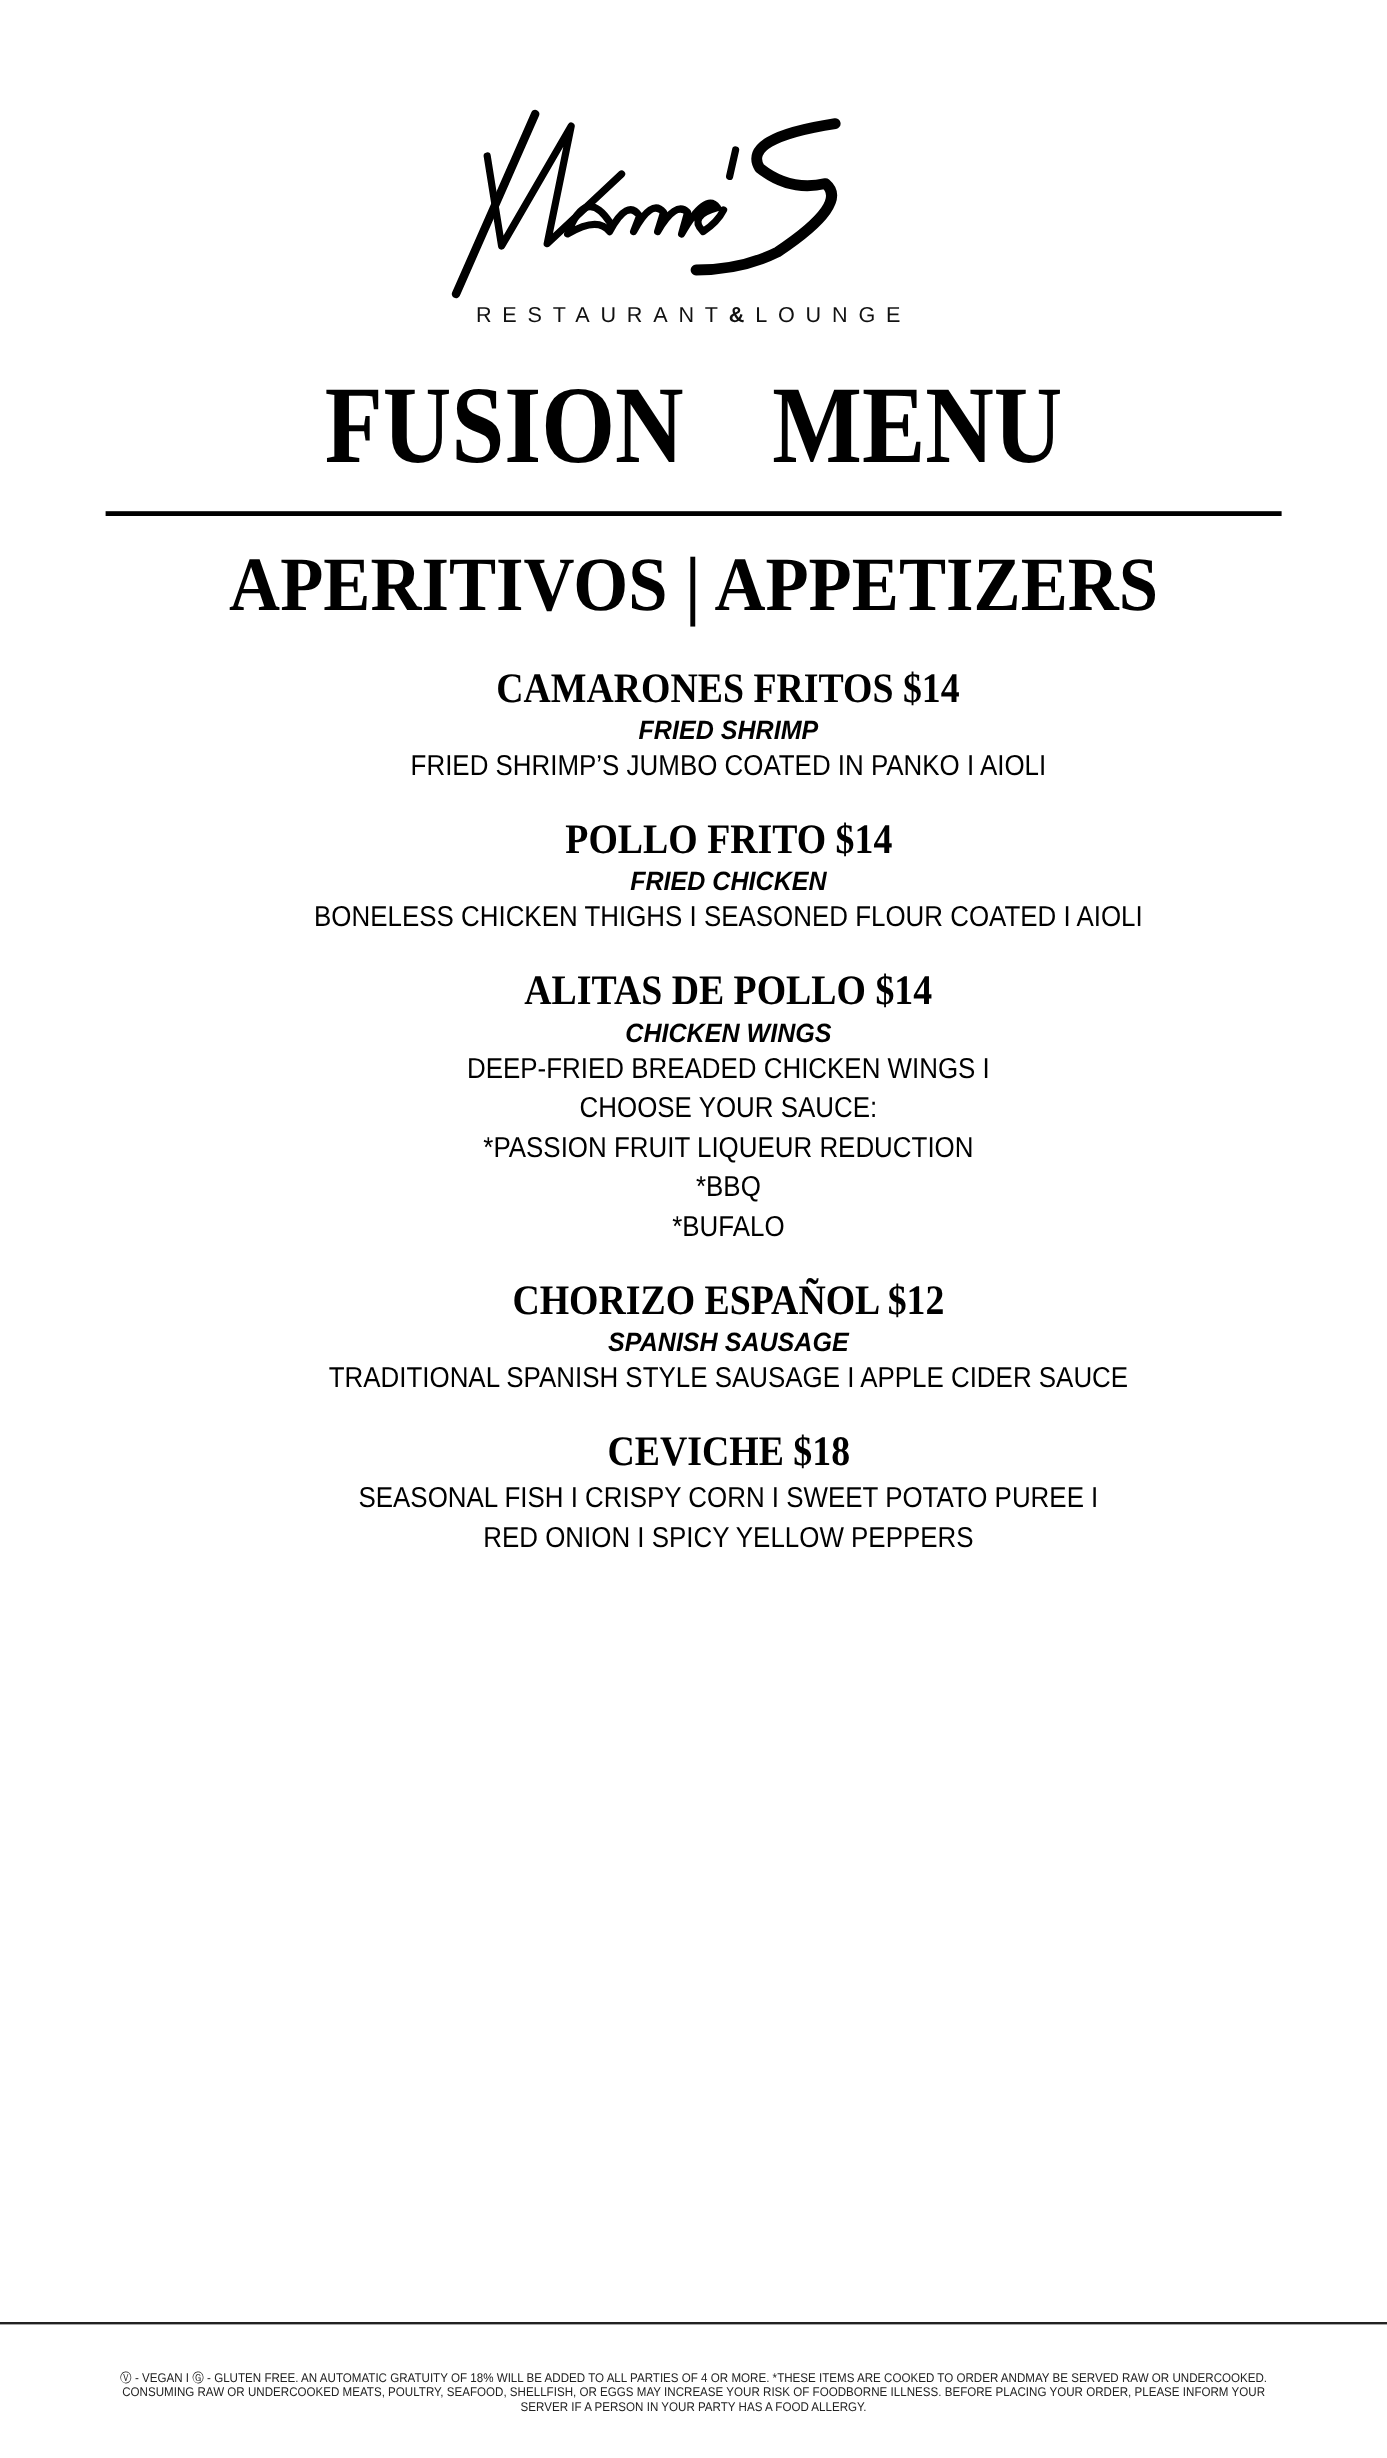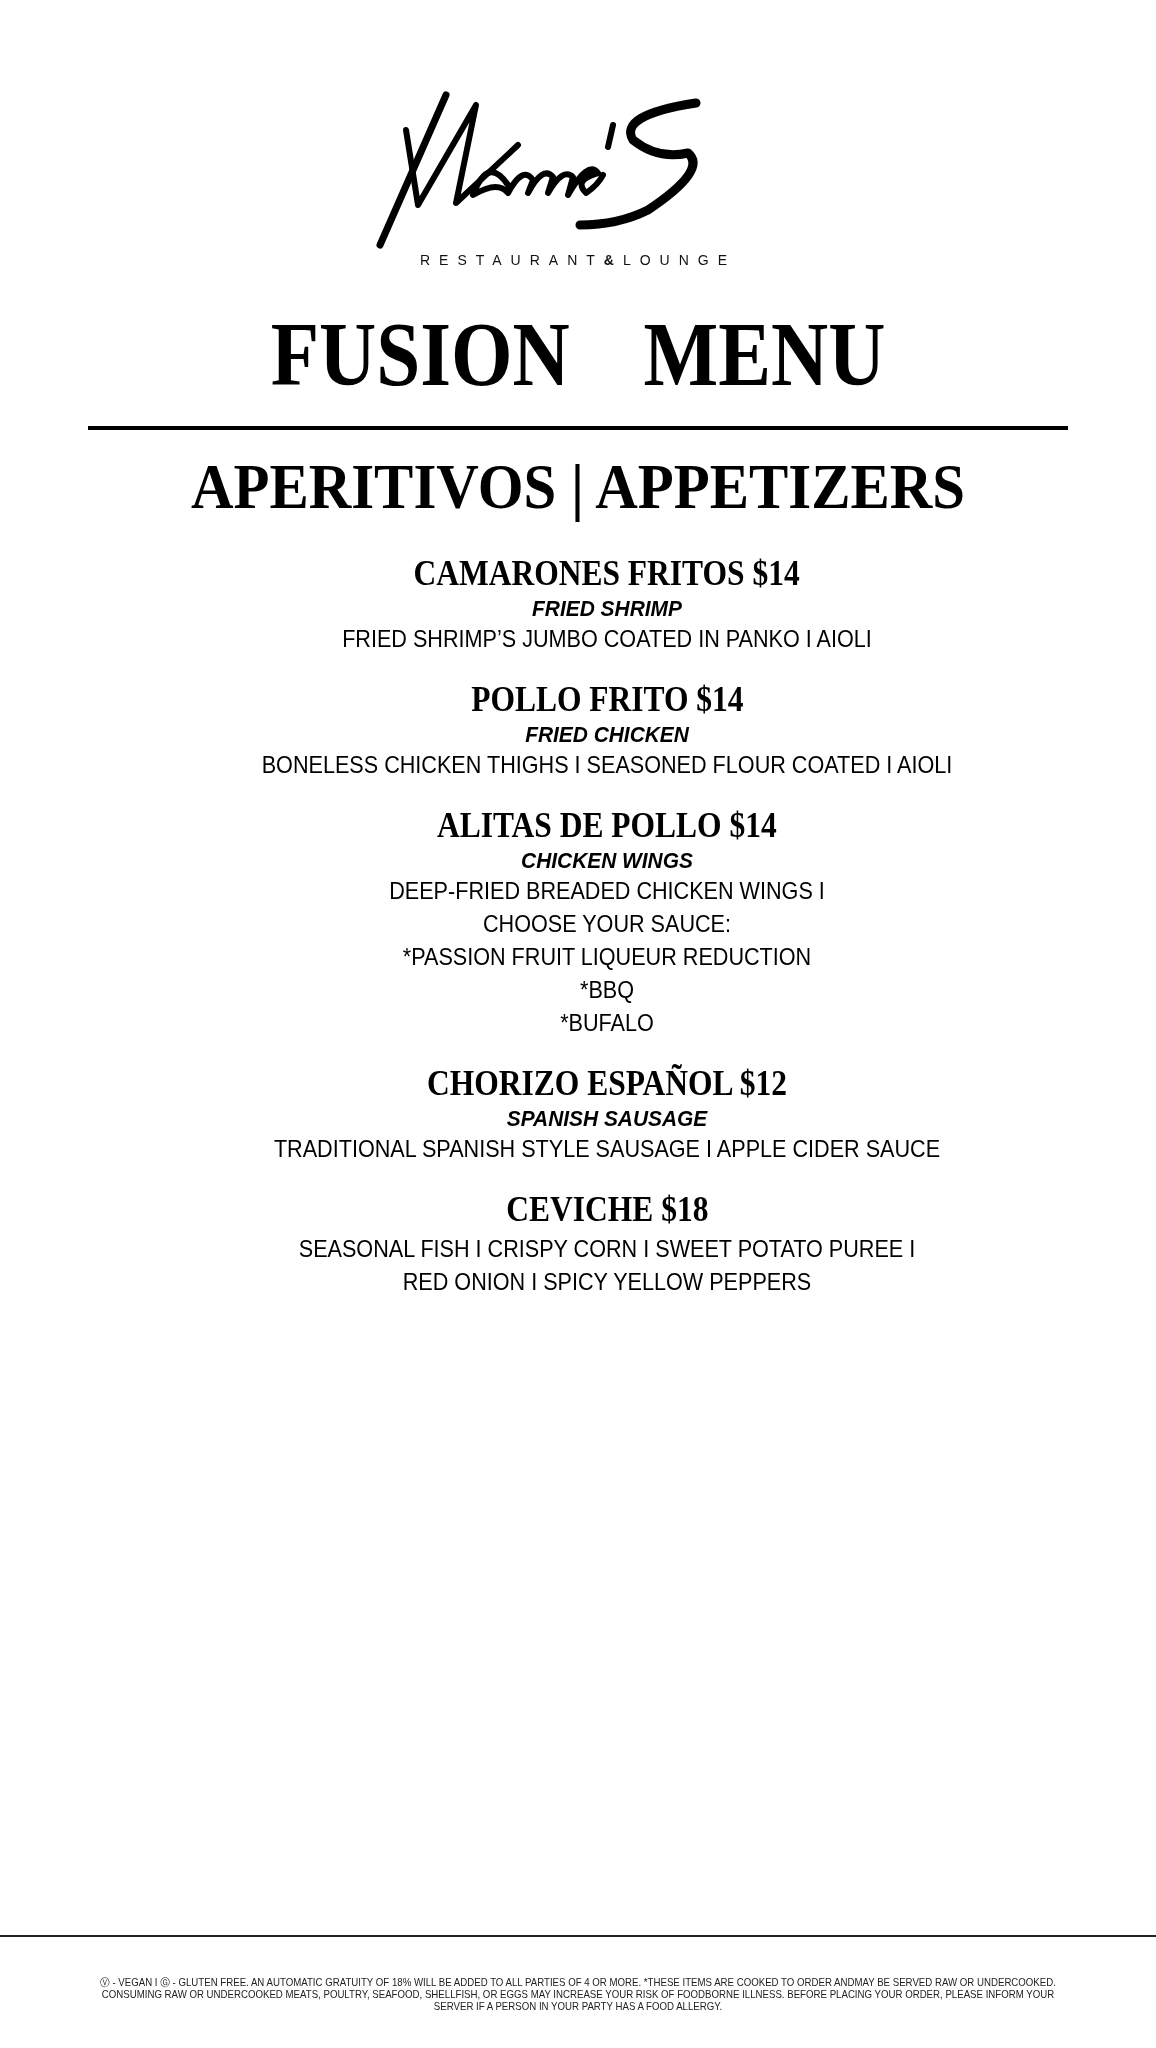--- a/index.html
+++ b/index.html
@@ -1,20 +1,20 @@
 <!DOCTYPE html>
 <html><head>
 <meta charset="utf-8">
 <style>
   html, body { margin:0; padding:0; background:#ffffff; }
   body { width:1156px; height:2048px; position:relative; overflow:hidden; color:#000; }
   .logo { position:absolute; left:0; top:85px; width:1156px; height:190px; }
   .logo svg { display:block; margin:0 auto; }
   .logo-sub { position:absolute; left:0; width:1156px; top:252px; text-align:center;
-    font-family:"Liberation Sans", sans-serif; font-size:14px; letter-spacing:9px; color:#111; }
+    font-family:"Liberation Sans", sans-serif; font-size:18px; letter-spacing:9px; color:#111; }
   .logo-sub b { font-weight:bold; letter-spacing:9px; }
   .title { position:absolute; top:306px; left:0; width:1156px; text-align:center;
     font-family:"Liberation Serif", serif; font-weight:bold; font-size:92px; line-height:96px;
     transform:scaleX(0.86); word-spacing:20px; }
   .rule-top { position:absolute; left:88px; width:980px; top:426px; height:4px; background:#000; }
   .section { position:absolute; top:452px; left:0; width:1156px; text-align:center;
     font-family:"Liberation Serif", serif; font-weight:bold; font-size:64px; line-height:70px;
     transform:scaleX(0.92); }
   .items { position:absolute; top:552px; left:0; width:1156px; text-align:center;padding-left:29px; }
   .item { margin-bottom:23px; }

